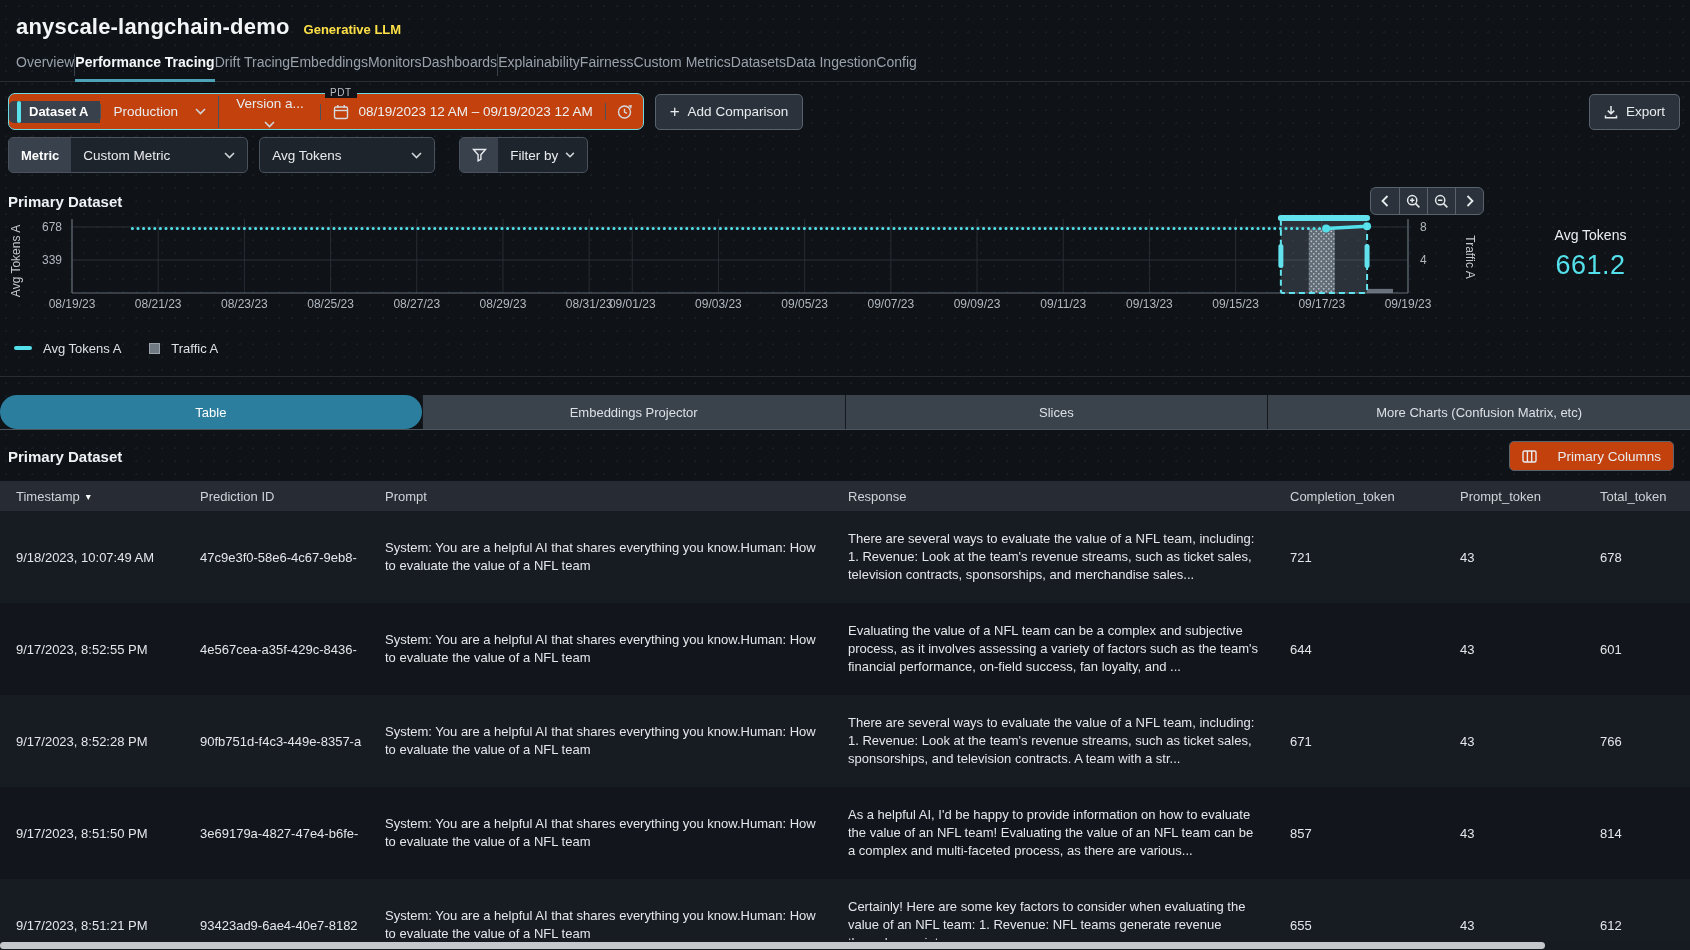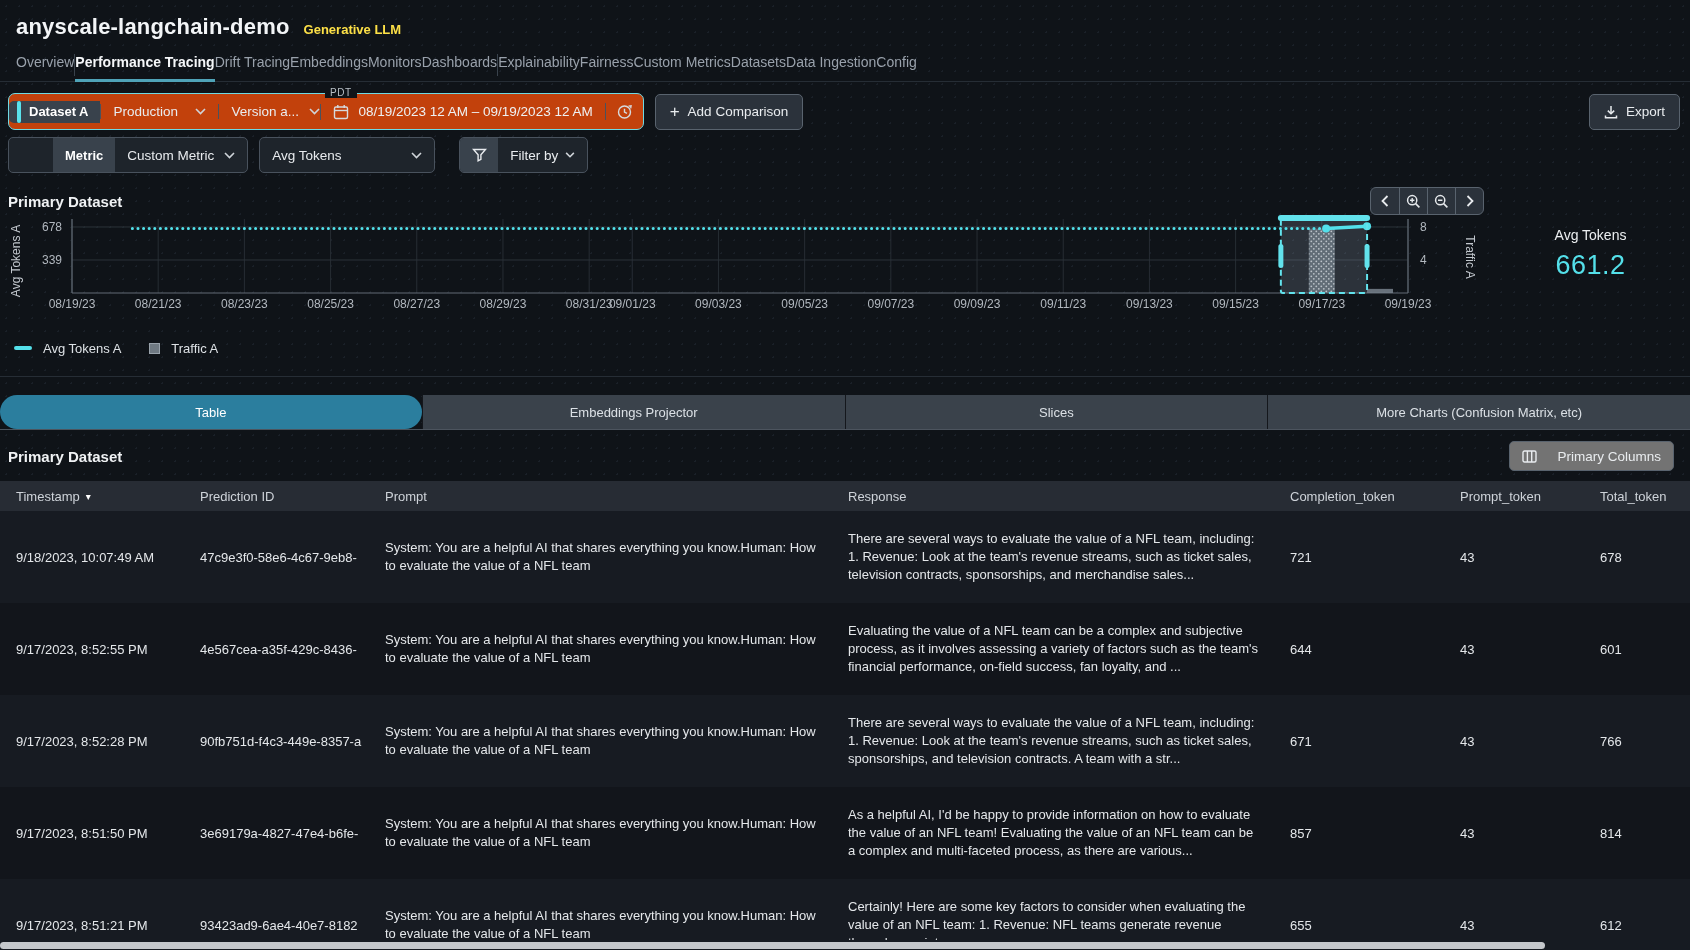--- a/index.html
+++ b/index.html
@@ -33,34 +33,34 @@
   .dataset-group { position:relative; display:inline-flex; align-items:center; height:37px;
     border:1.5px solid #6fd9e3; border-radius:7px; background:#c2410c; }
   .pdt-label { position:absolute; top:-7px; left:316px; font-size:10px; color:#b8bfc6; background:#0f1318; padding:0 5px; letter-spacing:.5px; }
   .dsg-sect { display:flex; align-items:center; border-left:1px solid #49525d; padding:0 12px; }
   .dsg-sect:first-of-type { border-left:none; }
   .chip { display:flex; align-items:center; gap:8px; background:#39424c; padding:0 12px 0 8px; font-weight:700; font-size:13px; color:#fff; border-radius:5px 0 0 5px; border-left:none; }
   .accent-bar { width:4px; height:22px; border-radius:2px; background:#5ae2ec; }
   .select { justify-content:space-between; cursor:pointer; gap:10px; }
   .select .sel-label { font-size:13.5px; color:#e9ecef; white-space:nowrap; }
   .env-select { width:118px; }
-  .ver-select { width:102px; }
+  .ver-select { width:102px;flex-direction:column; }
   .chev { flex:none; }
   .date-field { gap:9px; font-size:13.5px; color:#eef1f3; white-space:nowrap; cursor:pointer; }
   .history-btn { width:38px; display:flex; align-items:center; justify-content:center; background:transparent; border:none; border-left:1px solid #49525d; cursor:pointer; padding:0; }
 
   .btn { display:inline-flex; align-items:center; gap:8px; height:36px; padding:0 14px;
     background:#2b323b; border:1px solid #59636e; border-radius:5px; color:#e9ecef; font-size:13.5px; font-family:inherit; cursor:pointer; }
   .btn .plus-glyph { font-size:17px; font-weight:400; line-height:1; color:#e9ecef; }
   .add-comparison { margin-left:11px; }
   .export-btn { margin-left:auto; margin-right:2px; }
 
-  .group-box { display:inline-flex; align-items:stretch; height:36px; border:1px solid #49525d; border-radius:5px; background:#1e242b; overflow:hidden;padding-left:44px; }
+  .group-box { display:inline-flex; align-items:stretch; height:36px; border:1px solid #49525d; border-radius:5px; background:#1e242b; overflow:hidden; }
   .metric-chip { display:flex; align-items:center; padding:0 12px; background:#39424c; font-weight:700; font-size:13px; color:#fff; }
-  .metric-select { display:flex; align-items:center; justify-content:space-between; width:132px; padding:0 12px; cursor:pointer; font-size:13.5px; }
+  .metric-select { display:flex; align-items:center; justify-content:space-between; width:176px; padding:0 12px; cursor:pointer; font-size:13.5px; }
   .standalone-select { display:inline-flex; align-items:center; justify-content:space-between; width:176px; height:36px; margin-left:11px; padding:0 12px;
     border:1px solid #49525d; border-radius:5px; background:#1e242b; font-size:13.5px; cursor:pointer; }
   .filter-by-btn { display:inline-flex; align-items:stretch; height:36px; margin-left:24px; border:1px solid #49525d; border-radius:5px; background:#1e242b; overflow:hidden; padding:0; cursor:pointer; color:#e9ecef; font-family:inherit; }
   .funnel-cell { width:38px; display:flex; align-items:center; justify-content:center; background:#39424c; }
   .filter-by-label { display:flex; align-items:center; gap:7px; padding:0 12px; font-size:13.5px; }
 
   
   .chart-head { display:flex; align-items:center; justify-content:space-between; margin-top:14px; padding:0 16px 0 8px; height:28px; }
   .chart-head h2, .tbl-head h2 { margin:0; font-size:15px; font-weight:700; color:#f0f2f4; }
   .zoom-group { display:flex; height:28px; border:1px solid #59636e; border-radius:6px; overflow:hidden; background:#2b323b; margin-right:190px; }
@@ -81,21 +81,21 @@
   .section-divider { margin-top:19px; height:1px; background:#262d35; }
 
   
   .view-tabs { display:flex; margin-top:18px; height:34px; box-shadow: 0 1px 0 rgba(150,165,180,.45); }
   .view-tab { flex:1; display:flex; align-items:center; justify-content:center; font-size:13px; color:#dbe0e5; background:#3a424b; border-left:1px solid #14171c; cursor:pointer; }
   .view-tab:first-child { border-left:none;border-radius:17px; }
   .view-tab.active { background:#2b7e9e; color:#fff; font-weight:500; }
 
   
   .tbl-head { display:flex; align-items:center; justify-content:space-between; margin-top:12px; padding:0 16px 0 8px; height:30px; }
-  .col-btn { height:30px; display:inline-flex; align-items:center; gap:20px; padding:2px 12px; background:#737373; border:1px solid #59636e; border-radius:5px; color:#e9ecef; font-size:13.5px; font-family:inherit; cursor:pointer; }
+  .col-btn { height:30px; display:inline-flex; align-items:center; gap:20px; padding:2px 12px; background:#c2410c; border:1px solid #59636e; border-radius:5px; color:#e9ecef; font-size:13.5px; font-family:inherit; cursor:pointer; }
 
   .tbl { margin-top:10px; }
   .trow { display:grid; grid-template-columns:184px 185px 463px 442px 170px 140px 106px; align-items:center; }
   .trow > div { padding:0 16px; overflow:hidden; }
   .thead { height:30px; background:#272c34; color:#ced3d9; font-size:13px; }
   .thead > div { display:flex; align-items:center; gap:6px; white-space:nowrap; }
   .sort-arrow { font-size:10px; color:#fff; }
   .tbody-row { height:92px; font-size:13px; color:#e4e7ea; cursor:pointer; }
   .tbody-row.odd { background:#171b22; }
   .tbody-row.even { background:#12151b; }

